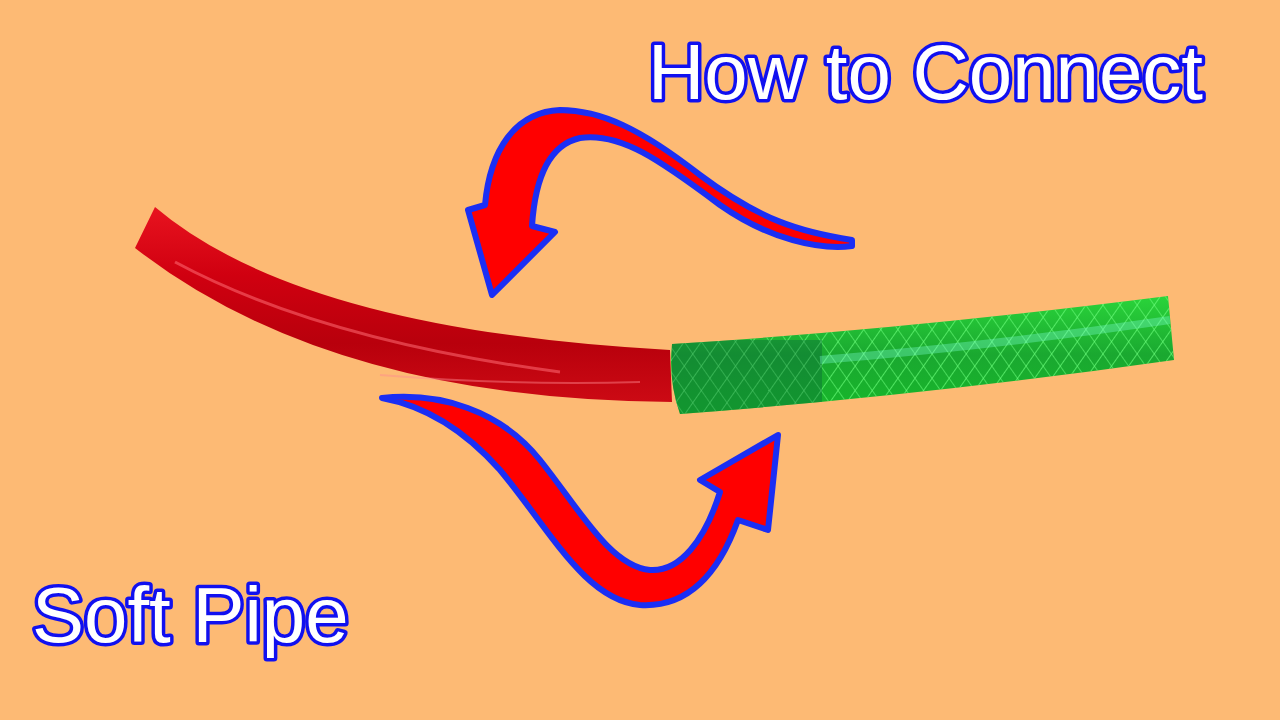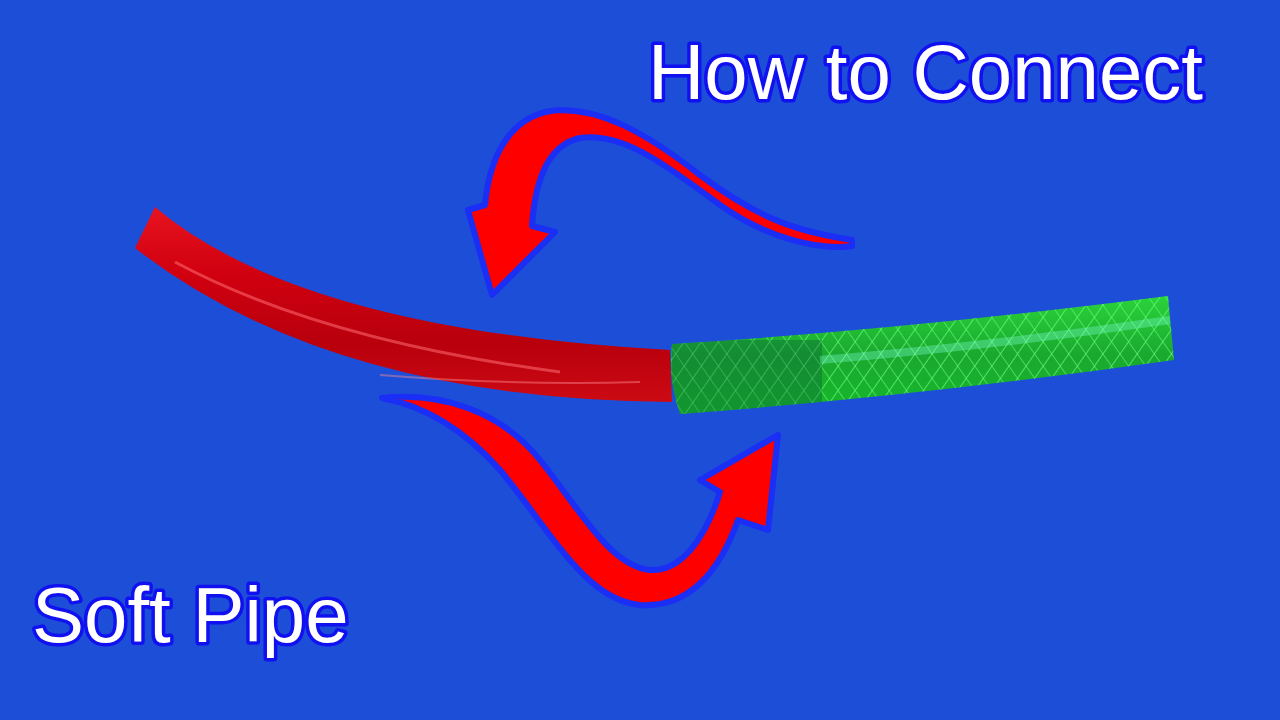--- a/index.html
+++ b/index.html
@@ -1,16 +1,16 @@
 <!DOCTYPE html>
 <html><head>
 <meta charset="utf-8">
 <style>
   html, body { margin:0; padding:0; background:#ffffff; }
-  #stage { position:relative; width:1280px; height:720px; overflow:hidden; background:#1d4ed8; }
+  #stage { position:relative; width:1280px; height:720px; overflow:hidden; background:#fdba74; }
   svg { position:absolute; left:0; top:0; }
   .title {
     font-family: "Liberation Sans", "DejaVu Sans", sans-serif;
     font-weight: 400;
     fill: #ffffff;
     stroke: #1010f0;
     stroke-width: 7px;
     paint-order: stroke fill;
     stroke-linejoin: round;
   }

